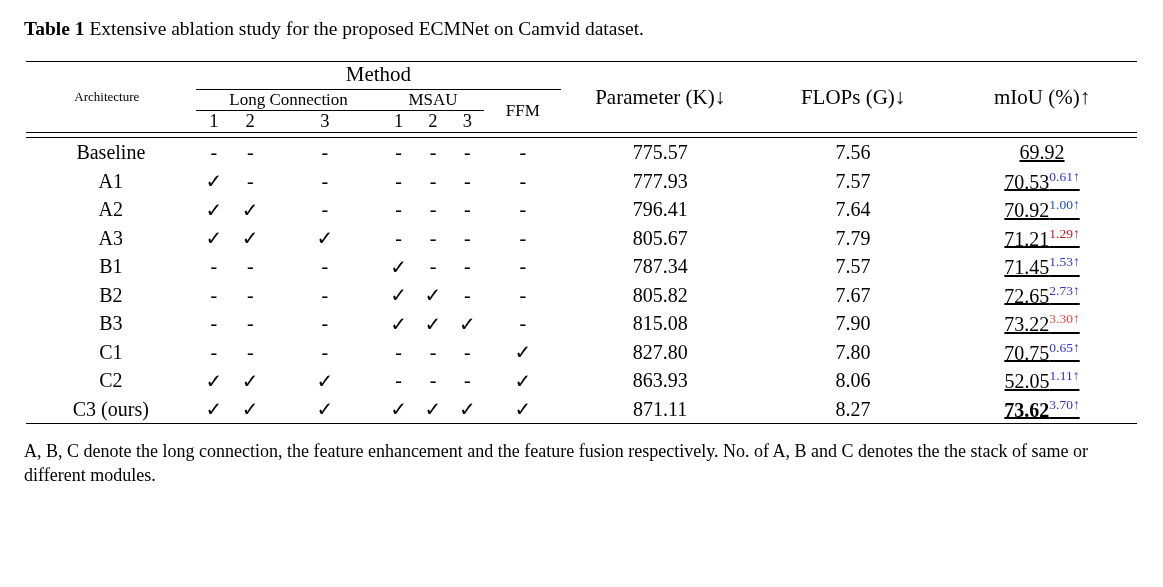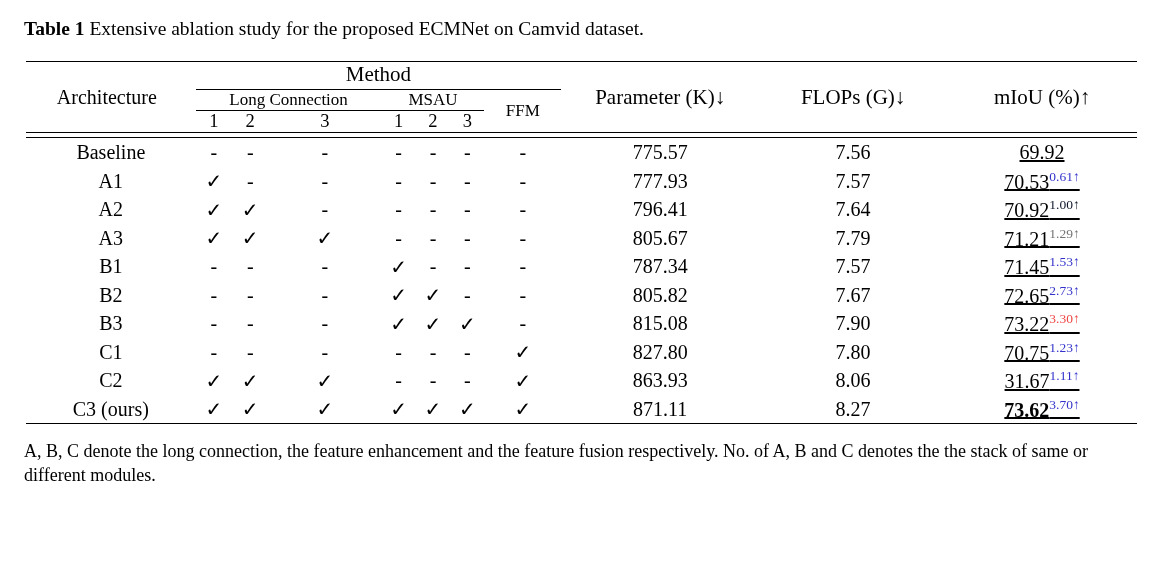--- a/index.html
+++ b/index.html
@@ -66,21 +66,21 @@
   .hdr-method {
     font-weight: bold;
     font-size: 21px;
     padding-bottom: 2px !important;
   }
   .method-underline {
     border-bottom: 1.1px solid #000;
   }
   .hdr-arch {
     font-weight: bold;
-    font-size: 20px;
+    font-size: 13px;
     white-space: nowrap;
     padding-right: 8px !important;
   }
   .hdr-sub {
     font-weight: bold;
     font-size: 17px;
     white-space: nowrap;
   }
   .hdr-num {
     font-size: 18.5px;
@@ -228,34 +228,34 @@
             <td class="arch-cell">A2</td>
             <td class="check">✓</td>
             <td class="check">✓</td>
             <td class="dash">-</td>
             <td class="dash">-</td>
             <td class="dash">-</td>
             <td class="dash">-</td>
             <td class="dash">-</td>
             <td>796.41</td>
             <td>7.64</td>
-            <td class="miou-val"><span>70.92</span><span class="delta" style="color: #0f172a;">1.00↑</span></td>
+            <td class="miou-val"><span>70.92</span><span class="delta" style="color: #1d4ed8;">1.00↑</span></td>
           </tr>
           <tr class="row-body">
             <td class="arch-cell">A3</td>
             <td class="check">✓</td>
             <td class="check">✓</td>
             <td class="check">✓</td>
             <td class="dash">-</td>
             <td class="dash">-</td>
             <td class="dash">-</td>
             <td class="dash">-</td>
             <td>805.67</td>
             <td>7.79</td>
-            <td class="miou-val"><span>71.21</span><span class="delta" style="color: #737373; text-align: right;">1.29↑</span></td>
+            <td class="miou-val"><span>71.21</span><span class="delta" style="color: #b91c1c; text-align: right;">1.29↑</span></td>
           </tr>
           <tr class="row-body">
             <td class="arch-cell">B1</td>
             <td class="dash">-</td>
             <td class="dash">-</td>
             <td class="dash">-</td>
             <td class="check">✓</td>
             <td class="dash">-</td>
             <td class="dash">-</td>
             <td class="dash">-</td>
@@ -293,34 +293,34 @@
             <td class="arch-cell">C1</td>
             <td class="dash">-</td>
             <td class="dash">-</td>
             <td class="dash">-</td>
             <td class="dash">-</td>
             <td class="dash">-</td>
             <td class="dash">-</td>
             <td class="check">✓</td>
             <td>827.80</td>
             <td>7.80</td>
-            <td class="miou-val"><span>70.75</span><span class="delta" style="color: rgb(51, 51, 204);">1.23↑</span></td>
+            <td class="miou-val"><span>70.75</span><span class="delta" style="color: rgb(51, 51, 204);">0.65↑</span></td>
           </tr>
           <tr class="row-body">
             <td class="arch-cell">C2</td>
             <td class="check">✓</td>
             <td class="check">✓</td>
             <td class="check">✓</td>
             <td class="dash">-</td>
             <td class="dash">-</td>
             <td class="dash">-</td>
             <td class="check">✓</td>
             <td>863.93</td>
             <td>8.06</td>
-            <td class="miou-val"><span>31.67</span><span class="delta" style="color: rgb(51, 51, 204);">1.11↑</span></td>
+            <td class="miou-val"><span>52.05</span><span class="delta" style="color: rgb(51, 51, 204);">1.11↑</span></td>
           </tr>
           <tr class="row-body">
             <td class="arch-cell">C3 (ours)</td>
             <td class="check">✓</td>
             <td class="check">✓</td>
             <td class="check">✓</td>
             <td class="check">✓</td>
             <td class="check">✓</td>
             <td class="check">✓</td>
             <td class="check">✓</td>

